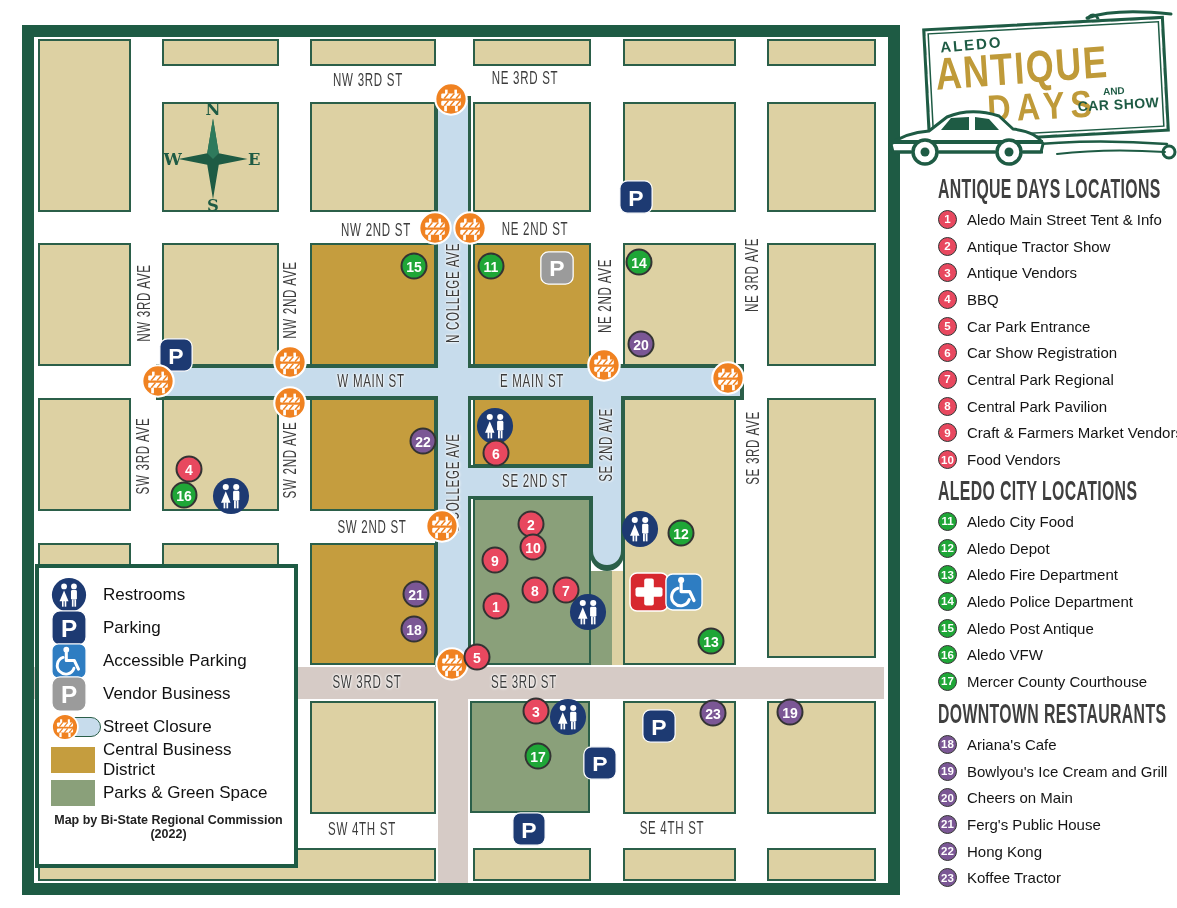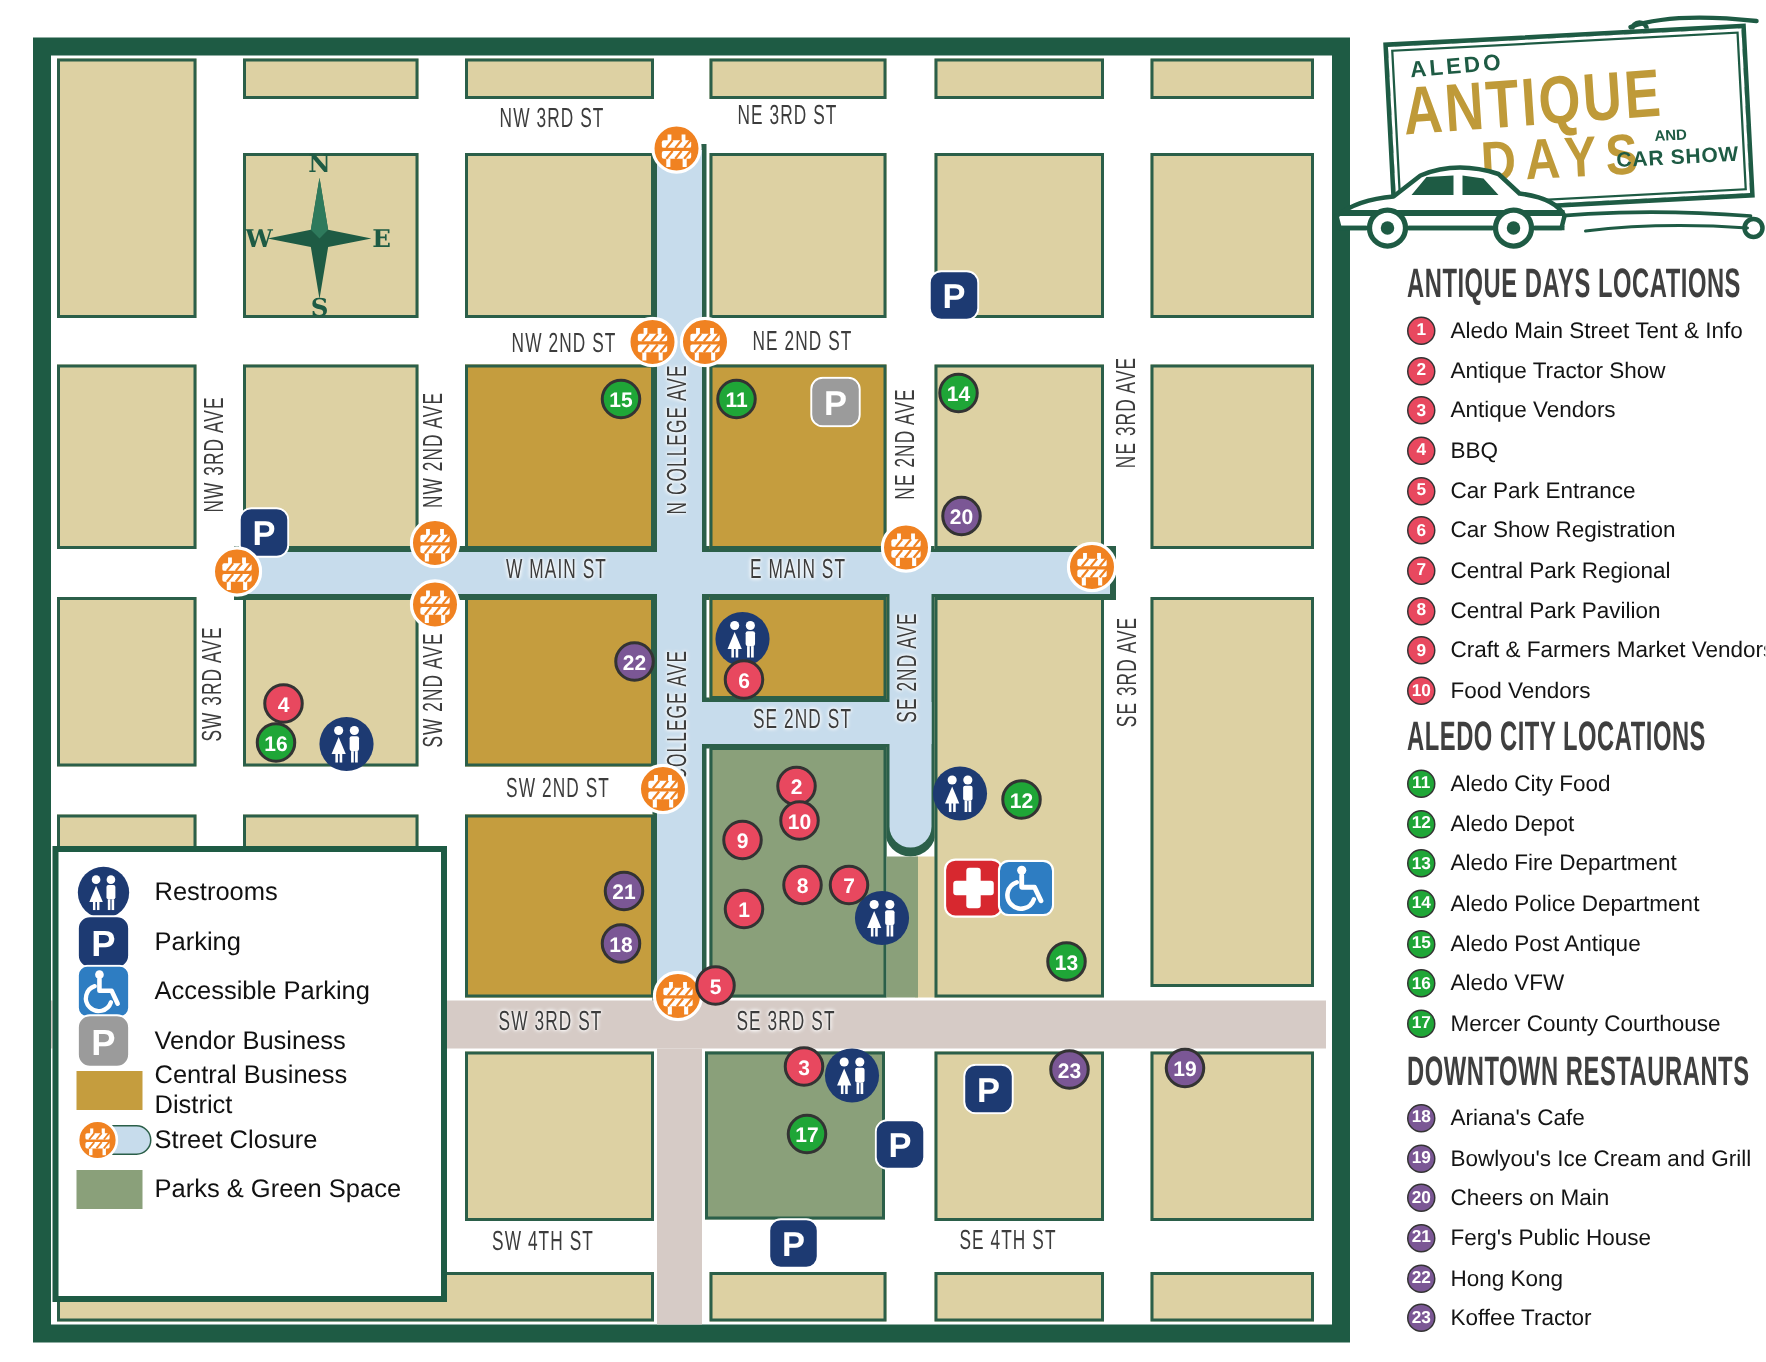--- a/index.html
+++ b/index.html
@@ -182,26 +182,20 @@
           <span class="leg-ic">
             <svg width="36" height="36" viewBox="0 0 40 40">
     <rect x="1" y="1" width="38" height="38" rx="9" fill="#9b9b9b" stroke="#fff" stroke-width="1.5"></rect>
     <text x="20" y="30" text-anchor="middle" font-family="Liberation Sans,sans-serif" font-size="27" font-weight="bold" fill="#fff">P</text>
             </svg>
           </span>
           <span class="leg-label">Vendor Business</span>
         </div>
         <div class="leg-row">
           <span class="leg-ic">
-            <span style="display:inline-block;width:44px;height:26px;background:#c59d3e"></span>
-          </span>
-          <span class="leg-label">Central Business District</span>
-        </div>
-        <div class="leg-row">
-          <span class="leg-ic">
             <span style="position:relative;display:inline-block;width:52px;height:28px">
       <span style="position:absolute;left:10px;top:4px;width:40px;height:20px;background:#c7dcec;border:1.5px solid #2b5f49;border-radius:11px;box-sizing:border-box"></span>
       <span style="position:absolute;left:0;top:0;line-height:0"><svg width="28" height="28" viewBox="0 0 40 40">
     <circle cx="20" cy="20" r="18.5" fill="#f08221" stroke="#fff" stroke-width="2.5"></circle>
     <g fill="#fff">
                     <rect x="13" y="9" width="3" height="6"></rect>
                     <rect x="24" y="9" width="3" height="6"></rect>
     <rect x="8.5" y="13.5" width="23" height="6" rx="1.5"></rect>
                     <rect x="8.5" y="22" width="23" height="6" rx="1.5"></rect>
     <rect x="12" y="28" width="3.2" height="6.5"></rect>
@@ -215,25 +209,32 @@
                     <line x1="19" y1="28" x2="24" y2="22"></line>
                     <line x1="26" y1="28" x2="31" y2="22"></line>
                   </g>
                 </svg></span>
             </span>
           </span>
           <span class="leg-label">Street Closure</span>
         </div>
         <div class="leg-row">
           <span class="leg-ic">
+            <span style="display:inline-block;width:44px;height:26px;background:#c59d3e"></span>
+          </span>
+          <span class="leg-label">Central Business District</span>
+        </div>
+        <div class="leg-row">
+          <span class="leg-ic">
             <span style="display:inline-block;width:44px;height:26px;background:#8aa07a"></span>
           </span>
           <span class="leg-label">Parks &amp; Green Space</span>
         </div>
       </div>
+    <div class="leg-credit">Map by Bi-State Regional Commission (2022)</div>
   </div>
 
   <div class="logo">
     <svg class="logo-swoosh-top" width="90" height="26" viewBox="0 0 90 26">
       <path d="M2,14 Q30,4 86,10" fill="none" stroke="#1e5b44" stroke-width="3" stroke-linecap="round"></path>
       <circle cx="8" cy="16" r="5" fill="none" stroke="#1e5b44" stroke-width="3"></circle>
     </svg>
     <svg class="logo-swoosh-bottom" width="160" height="28" viewBox="0 0 160 28">
       <path d="M2,10 Q70,2 150,8" fill="none" stroke="#1e5b44" stroke-width="2.5" stroke-linecap="round"></path>
       <path d="M40,18 Q90,12 148,16" fill="none" stroke="#1e5b44" stroke-width="2" stroke-linecap="round"></path>

